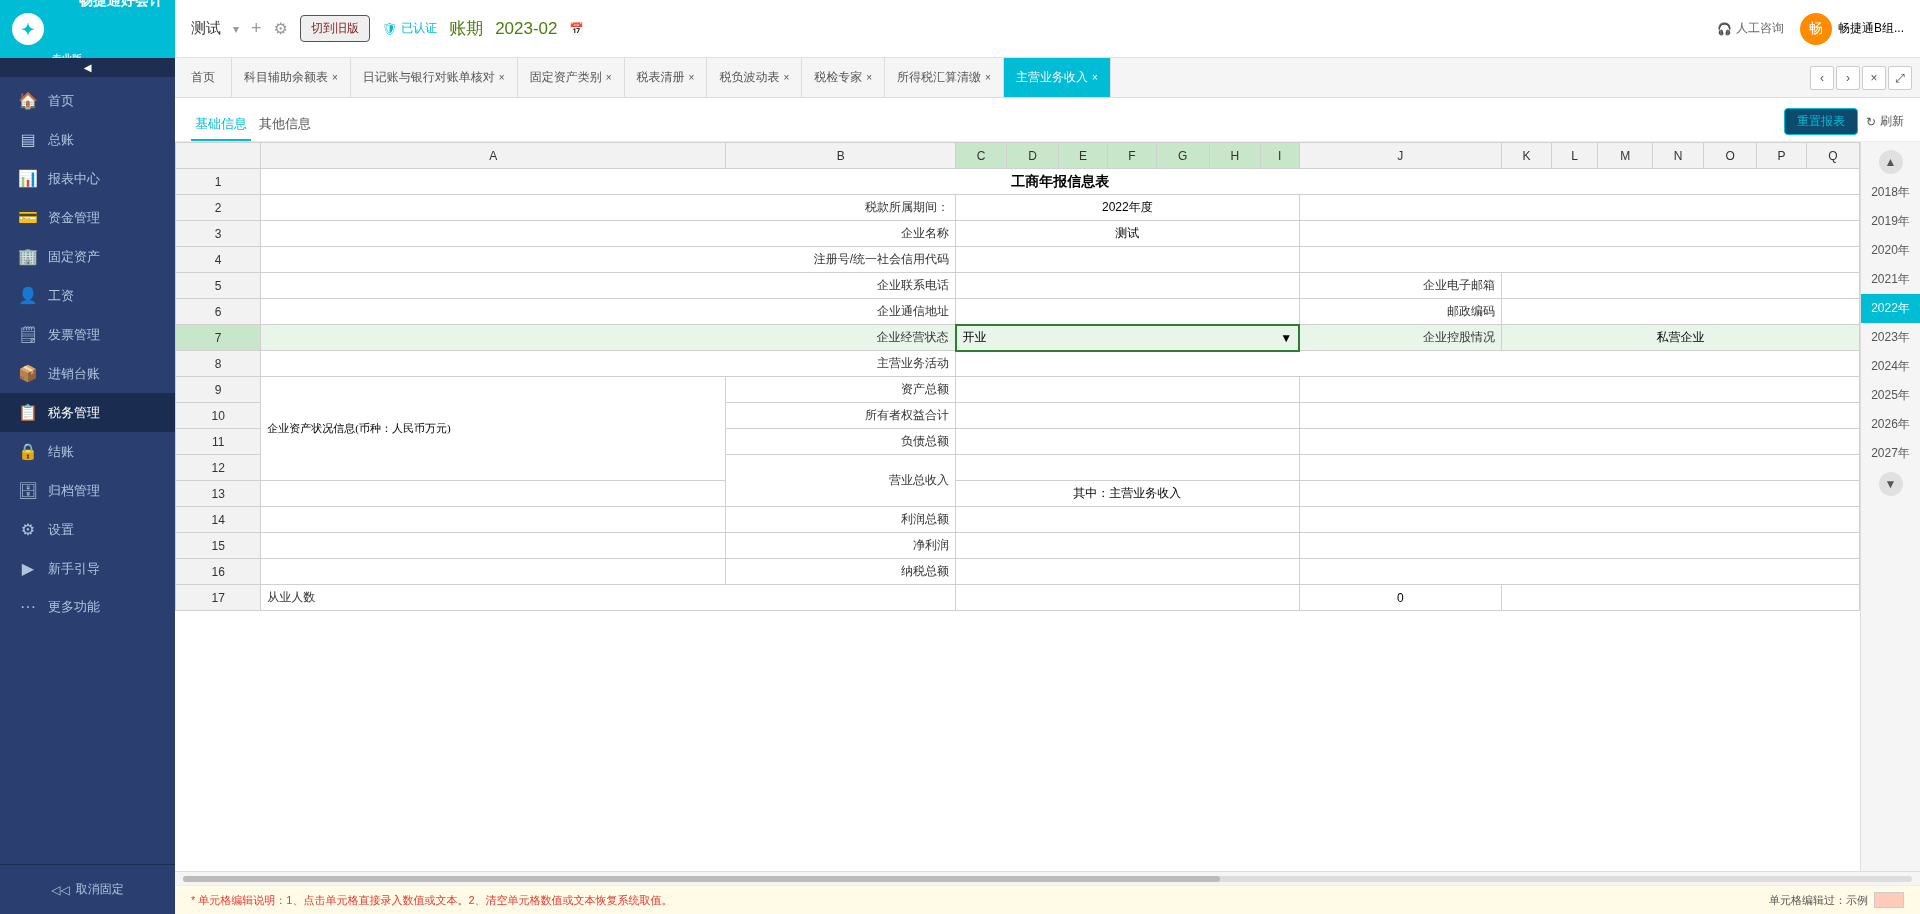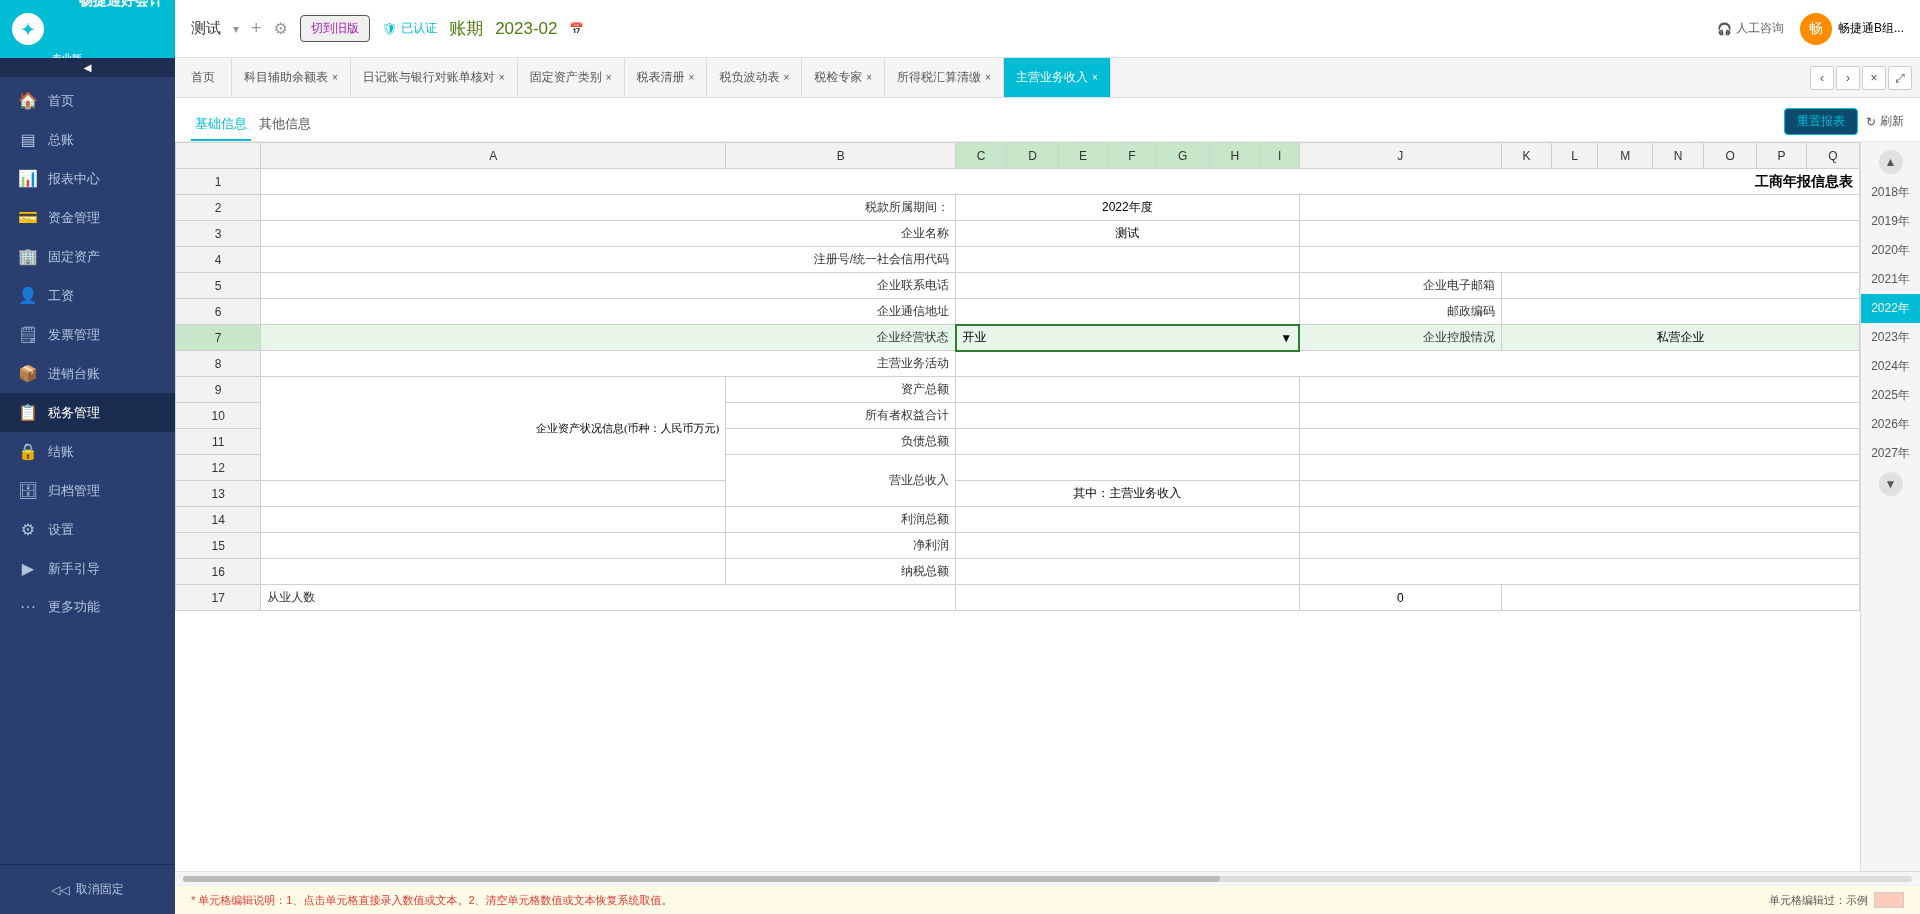--- a/index.html
+++ b/index.html
@@ -94,21 +94,21 @@
     .topbar-title { font-size: 15px; color: #333; }
     .topbar-arrow { color: #999; cursor: pointer; }
     .topbar-plus { color: #999; cursor: pointer; font-size: 18px; }
     .topbar-gear { color: #999; cursor: pointer; font-size: 16px; }
     .topbar-old-btn {
       border: 1px solid #555;
       border-radius: 4px;
       padding: 4px 10px;
       font-size: 12px;
       cursor: pointer;
-      color: #a21caf;
+      color: #7f1d1d;
     }
     .topbar-certified {
       display: flex;
       align-items: center;
       gap: 4px;
       color: #00bcd4;
       font-size: 12px;
     }
     .topbar-period { color: #4d7c0f; font-size: 17px; }
     .topbar-right {
@@ -568,21 +568,21 @@
                 <th class="col-header">N</th>
                 <th class="col-header">O</th>
                 <th class="col-header">P</th>
                 <th class="col-header">Q</th>
               </tr>
             </thead>
             <tbody>
 
               <tr>
                 <td class="row-header">1</td>
-                <td colspan="17" style="text-align:right; font-size:14px; font-weight:bold;">工商年报信息表</td>
+                <td colspan="17" style="text-align:center; font-size:14px; font-weight:bold;">工商年报信息表</td>
               </tr>
 
               <tr>
                 <td class="row-header">2</td>
                 <td colspan="2" class="cell-label">税款所属期间：</td>
                 <td colspan="7" class="cell-value">2022年度</td>
                 <td colspan="8"></td>
               </tr>
 
               <tr>
@@ -629,21 +629,21 @@
               </tr>
 
               <tr>
                 <td class="row-header">8</td>
                 <td colspan="2" class="cell-label">主营业务活动</td>
                 <td colspan="15" class="cell-value"></td>
               </tr>
 
               <tr>
                 <td class="row-header">9</td>
-                <td rowspan="4" style="text-align:right; vertical-align:middle; font-size:11px;font-family:Liberation Serif, serif;">企业资产状况信息(币种：人民币万元)</td>
+                <td rowspan="4" style="text-align:left; vertical-align:middle; font-size:11px;font-family:Liberation Serif, serif;">企业资产状况信息(币种：人民币万元)</td>
                 <td class="cell-label">资产总额</td>
                 <td colspan="7" class="cell-value"></td>
                 <td colspan="8"></td>
               </tr>
 
               <tr>
                 <td class="row-header">10</td>
                 <td class="cell-label">所有者权益合计</td>
                 <td colspan="7" class="cell-value"></td>
                 <td colspan="8"></td>

